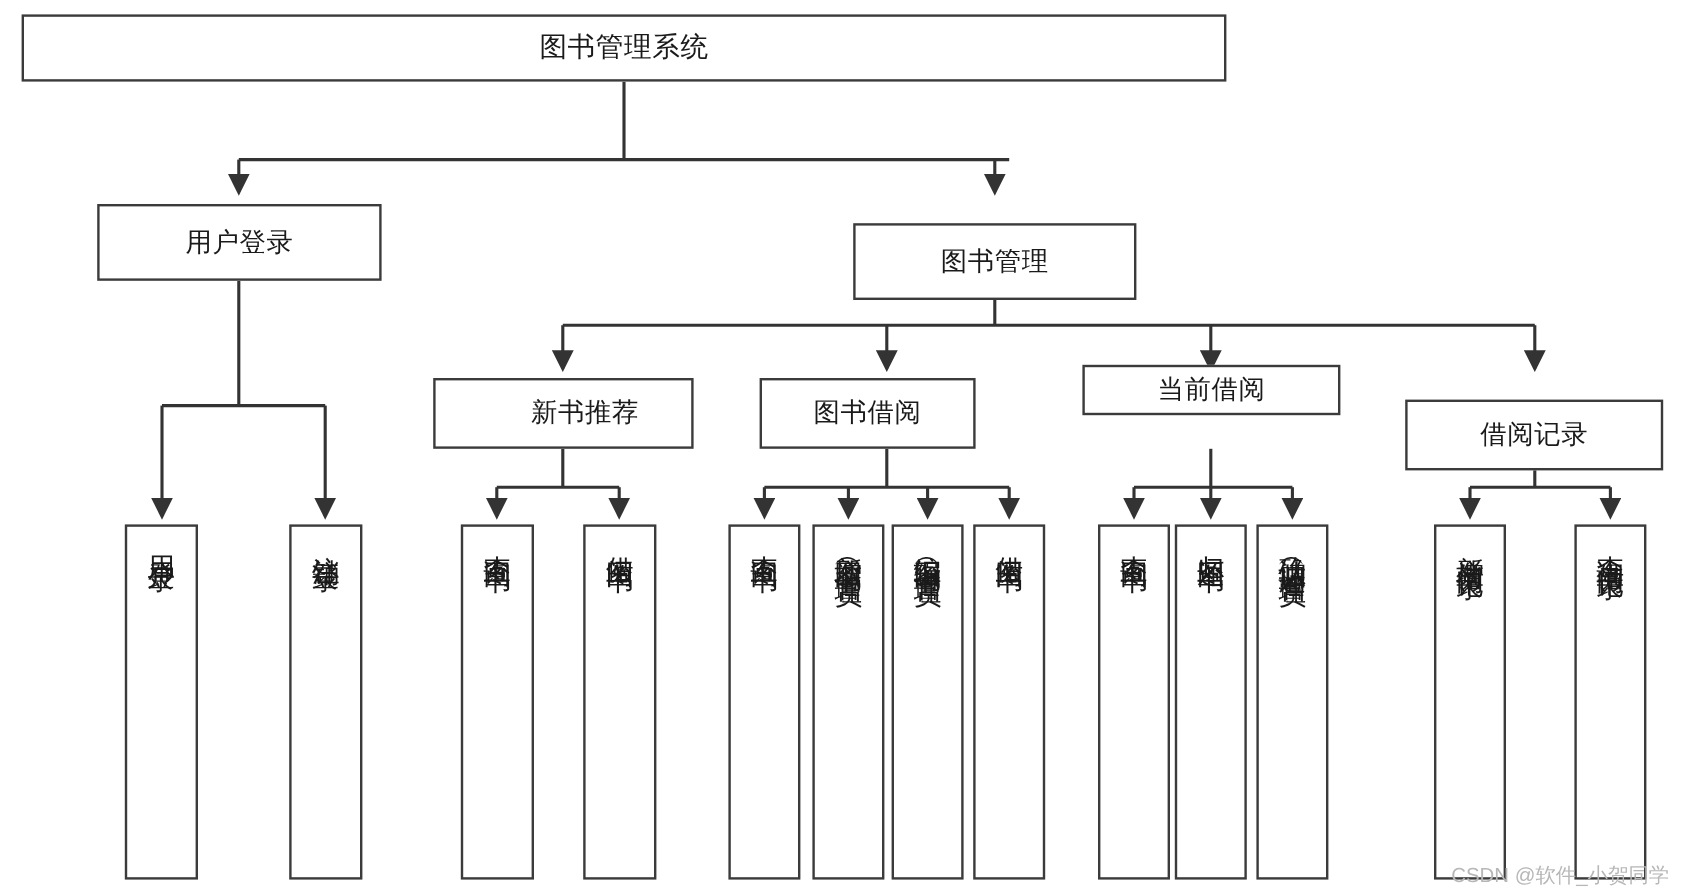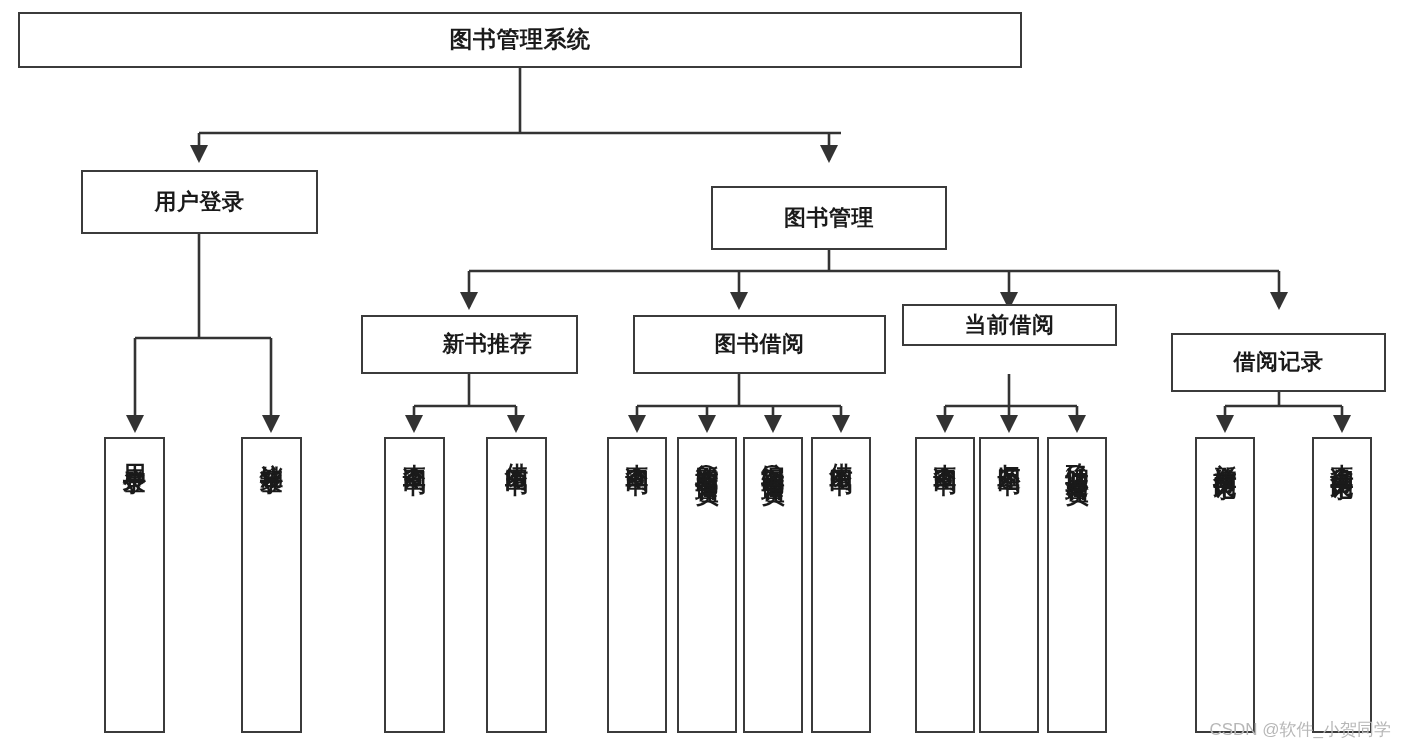--- a/index.html
+++ b/index.html
@@ -34,21 +34,20 @@
     display: flex;
     align-items: center;
     justify-content: center;
     color: #1a1a1a;
   }
   .node-label {
     text-align: right;
     line-height: 1.12;
     letter-spacing: 0.5px;
     white-space: pre-wrap;
-    font-weight: bold;
   }
   
   .horiz .node-label {
     writing-mode: horizontal-tb;
     font-size: 22px;
   }
   .root .node-label {
     font-size: 23px;
   }
   
@@ -136,21 +135,21 @@
   <div class="node horiz" style="left:81px; top:170px; width:237px; height:64px;">
     <span class="node-label">用户登录</span>
   </div>
   <div class="node horiz" style="left:711px; top:186px; width:236px; height:64px;">
     <span class="node-label">图书管理</span>
   </div>
 
   <div class="node horiz" style="left:361px; top:315px; width:217px; height:59px;padding-left:36px;">
     <span class="node-label">新书推荐</span>
   </div>
-  <div class="node horiz" style="left:633px; top:315px; width:253px; height:59px;">
+  <div class="node horiz" style="left:633px; top:315px; width:180px; height:59px;">
     <span class="node-label">图书借阅</span>
   </div>
   <div class="node horiz" style="left:902px; top:304px; width:215px; height:42px;">
     <span class="node-label">当前借阅</span>
   </div>
   <div class="node horiz" style="left:1171px; top:333px; width:215px; height:59px;">
     <span class="node-label">借阅记录</span>
   </div>
 
   <div class="node vert" style="left:104px; top:437px; width:61px; height:296px;">

